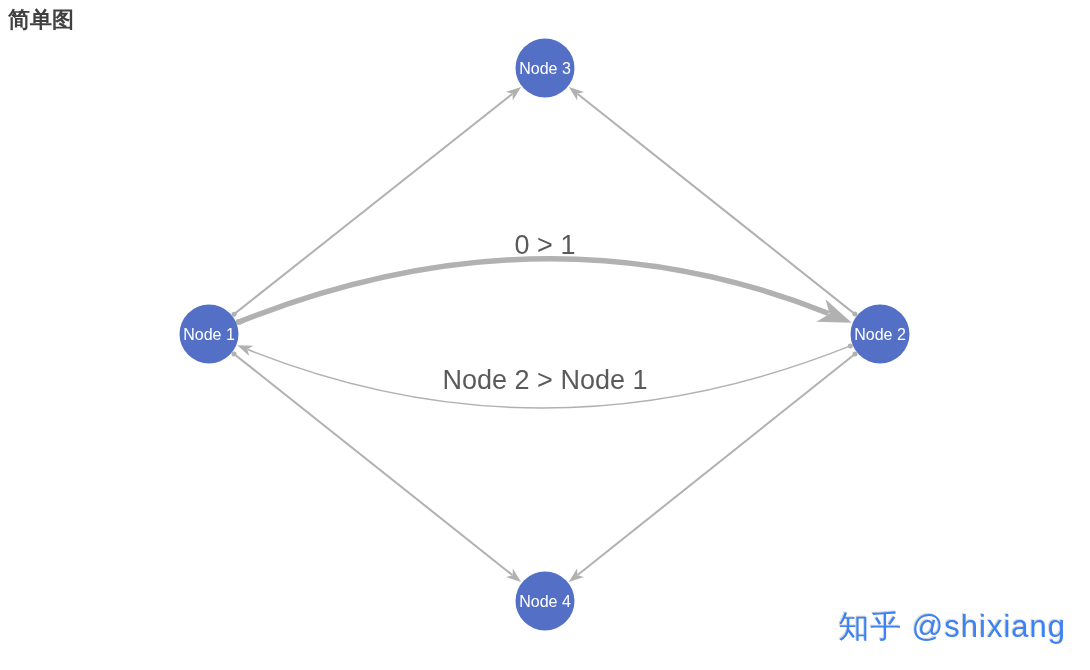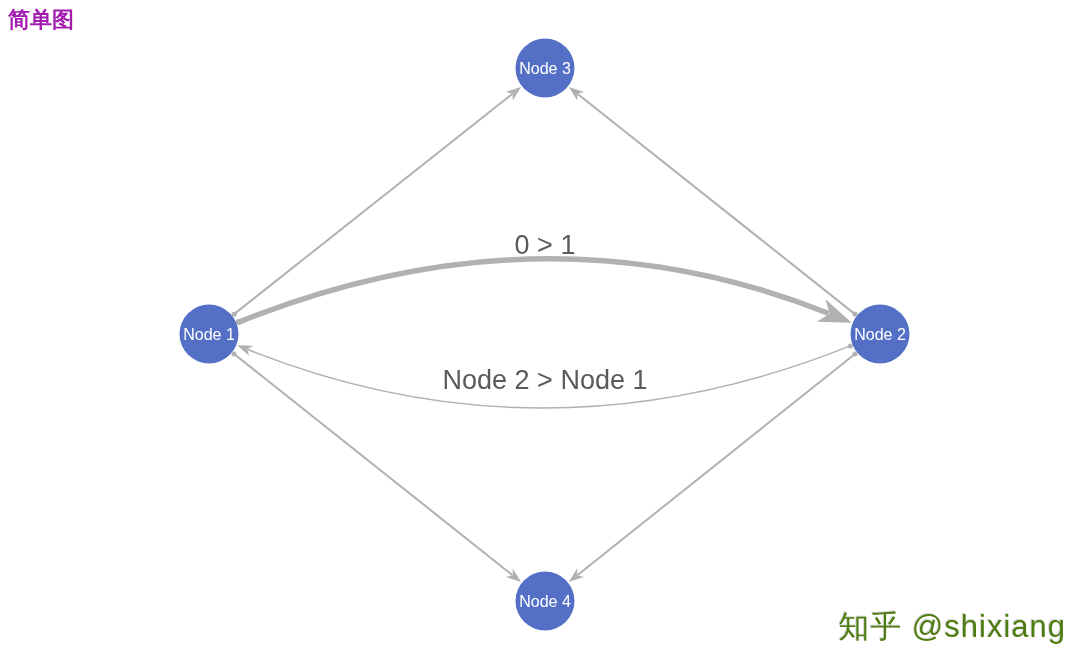--- a/index.html
+++ b/index.html
@@ -14,21 +14,21 @@
     height: 670px;
     background: #ffffff;
     overflow: hidden;
   }
   .chart-title {
     position: absolute;
     left: 8px;
     top: 5px;
     font-size: 22px;
     font-weight: 700;
-    color: #a21caf;
+    color: #404040;
     z-index: 2;
   }
   #graph-svg {
     position: absolute;
     left: 0;
     top: 0;
   }
   #graph-svg text.edge-label {
     font-family: "Liberation Sans", "DejaVu Sans", sans-serif;
     font-size: 27px;
@@ -36,21 +36,21 @@
   #graph-svg text.node-label {
     font-family: "Liberation Sans", "DejaVu Sans", sans-serif;
     font-size: 16px;
   }
   .watermark {
     position: absolute;
     right: 24px;
     bottom: 22px;
     font-size: 31px;
     letter-spacing: 1px;
-    color: #4d7c0f;
+    color: #3b82f6;
     text-shadow: -1px -1px 0 #d6d6d6, 1px 1px 0 #ffffff;
     z-index: 2;
     user-select: none;
   }
 </style>
 </head>
 <body>
 
 <div class="stage">
   <div class="chart-title">简单图</div>

